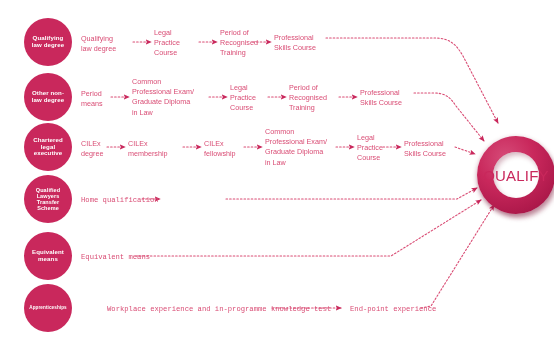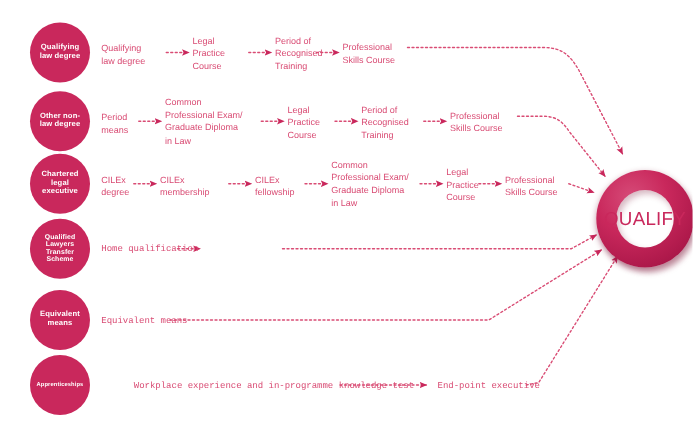--- a/index.html
+++ b/index.html
@@ -179,21 +179,21 @@
   <div class="node" style="left:193px;top:139px;"><span>CILEx</span><br><span>fellowship</span></div>
   <div class="node" style="left:254px;top:127px;"><span>Common</span><br><span>Professional Exam/</span><br><span>Graduate Diploma</span><br><span>in Law</span></div>
   <div class="node" style="left:346px;top:133px;"><span>Legal</span><br><span>Practice</span><br><span>Course</span></div>
   <div class="node" style="left:393px;top:139px;"><span>Professional</span><br><span>Skills Course</span></div>
 
   <div class="node one-line" style="left:70px;top:195px;"><span>Home qualification</span></div>
 
   <div class="node one-line" style="left:70px;top:252px;"><span>Equivalent means</span></div>
 
   <div class="node one-line" style="left:70px;top:304px;margin-left:26px;"><span>Workplace experience  and  in-programme knowledge test</span></div>
-  <div class="node one-line" style="left:339px;top:304px;"><span>End-point executive</span></div>
+  <div class="node one-line" style="left:339px;top:304px;"><span>End-point experience</span></div>
 
   <div id="qualify-wrap">
     <div id="qualify-shadow"></div>
     <div id="qualify-ring">
       <div id="qualify-hole">
         <span id="qualify-label">QUALIFY</span>
       </div>
     </div>
   </div>
 

